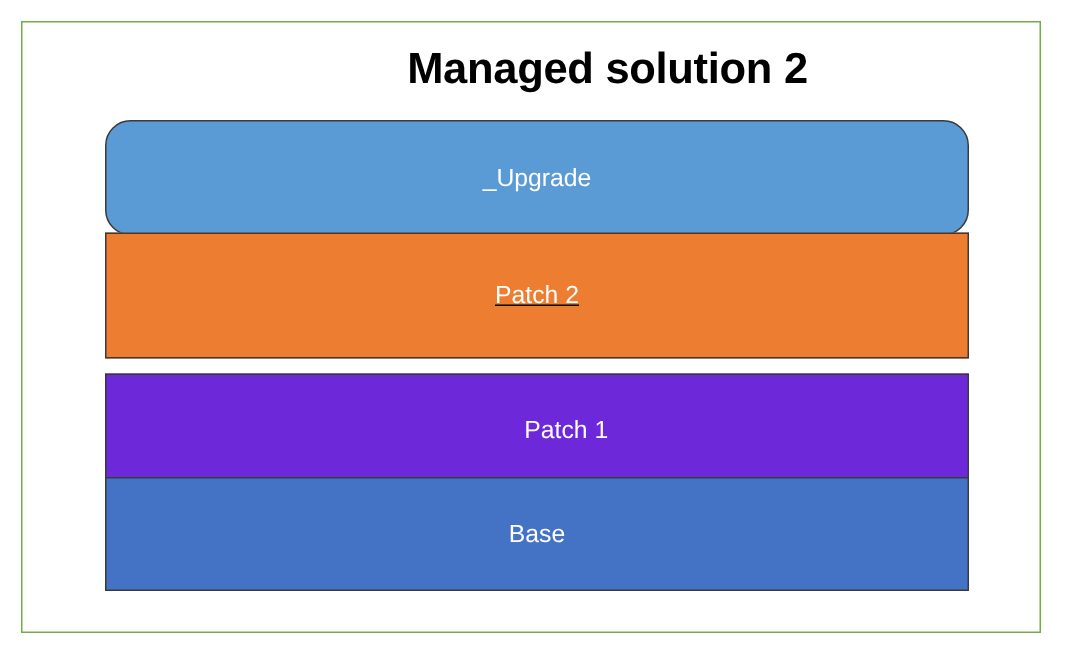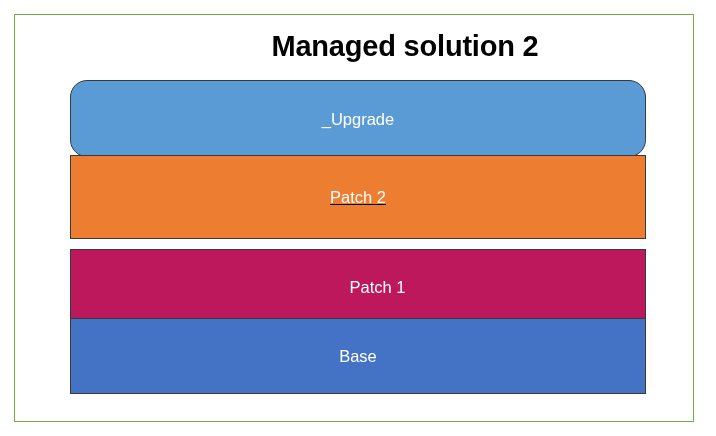--- a/index.html
+++ b/index.html
@@ -84,21 +84,21 @@
   <div id="layer-stack">
 
     <div class="layer-bar" id="layer-0" style="background: rgb(91, 155, 213); border-color: rgb(58, 58, 58);">
       <span class="layer-label" style="color: rgb(255, 255, 255);">_Upgrade</span>
     </div>
 
     <div class="layer-bar" id="layer-1" style="background: rgb(237, 125, 49); border-color: rgb(58, 58, 58);">
       <span class="layer-label" style="color: rgb(255, 255, 255);">Patch 2</span>
     </div>
 
-    <div class="layer-bar" id="layer-2" style="background: #be185d; border-color: rgb(58, 58, 58); padding-left: 39px;">
+    <div class="layer-bar" id="layer-2" style="background: #6d28d9; border-color: rgb(58, 58, 58); padding-left: 39px;">
       <span class="layer-label" style="color: rgb(255, 255, 255);">Patch 1</span>
     </div>
 
     <div class="layer-bar" id="layer-3" style="background: rgb(68, 114, 196); border-color: rgb(58, 58, 58);">
       <span class="layer-label" style="color: rgb(255, 255, 255);">Base</span>
     </div>
 
   </div>
 </div>
 

